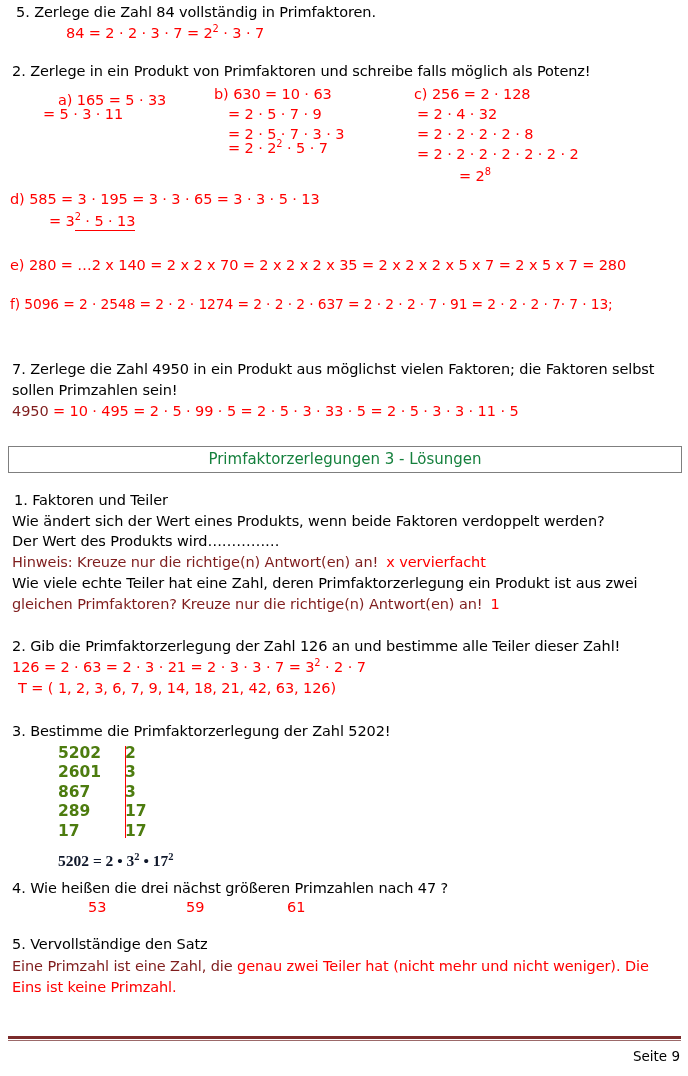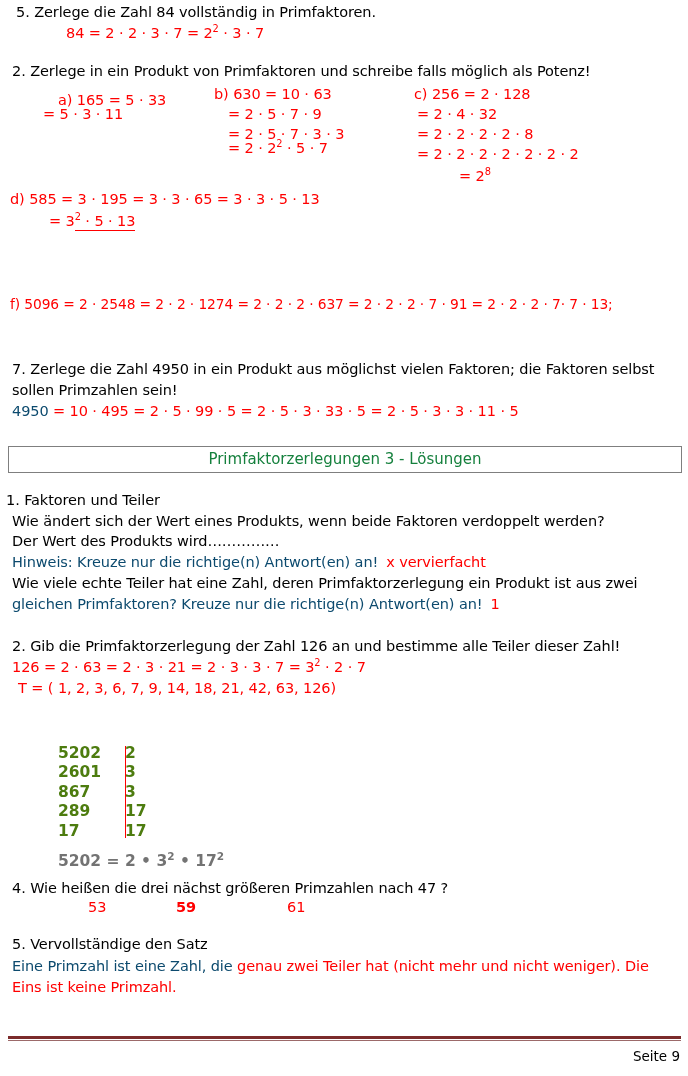--- a/index.html
+++ b/index.html
@@ -7,21 +7,21 @@
     width:688px;height:1076px;
     background:#ffffff;
     font-family:"DejaVu Sans","Liberation Sans",sans-serif;
     color:#000000;
     position:relative;
     overflow:hidden;
   }
   .page{position:relative;width:688px;height:1076px;}
   .blk{position:absolute;white-space:nowrap;}
   .red{color:#ff0000;margin-top:20px;}
-  .black{color:#0c4a6e;}
+  .black{color:#7f1d1d;}
   .q{font-size:14.5px;letter-spacing:-0.1px;}
   .ans{font-size:14.5px;color:#ff0000;letter-spacing:-0.1px;}
   sup{font-size:.68em;vertical-align:super;line-height:0;}
   .ul{border-bottom:1.5px solid #ff0000;padding-bottom:1px;}
   
   .titlebox{
     position:absolute;left:8px;top:446px;width:674px;height:27px;
     border:1px solid #7f7f7f;
     box-sizing:border-box;
     background:#fff;
@@ -30,21 +30,21 @@
     display:block;text-align:center;line-height:25px;
     color:#15803d;font-size:15px;
   }
   
   .divtable{position:absolute;left:58px;top:744px;font-size:15.5px;color:#4d7c0f;
             font-family:"DejaVu Sans","Liberation Sans",sans-serif;font-weight:bold;}
   .divrow{height:19.4px;line-height:19.4px;}
   .divrow .l{display:inline-block;width:67px;}
   .divrow .r{display:inline-block;width:60px;}
   .divline{position:absolute;left:125px;top:746px;width:0;height:92px;border-left:1.6px solid #ff0000;}
-  .sumline{position:absolute;left:58px;top:852px;font-size:15.5px;color:#737373;font-weight:bold;}
+  .sumline{position:absolute;left:58px;top:852px;font-size:15.5px;color:#0f172a;font-weight:bold;font-family:Liberation Serif, serif;}
   
   .foot1{position:absolute;left:8px;top:1036px;width:673px;height:3px;background:#7b2b2b;}
   .foot2{position:absolute;left:8px;top:1040px;width:673px;height:1px;background:#9c6a6a;}
   .pagenum{position:absolute;right:8px;top:1048px;font-size:13.5px;color:#000;}
 </style>
 </head>
 <body>
 
 <div class="page">
 
@@ -63,55 +63,57 @@
 
   <div class="blk ans" style="left:414px;top:86px;">c) 256 = 2 · 128</div>
   <div class="blk ans" style="left:417px;top:106px;">= 2 · 4 · 32</div>
   <div class="blk ans" style="left:417px;top:126px;">= 2 · 2 · 2 · 2 · 8</div>
   <div class="blk ans" style="left:417px;top:146px;">= 2 · 2 · 2 · 2 · 2 · 2 · 2</div>
   <div class="blk ans" style="left:459px;top:168px;"><span>= 2</span><sup>8</sup></div>
 
   <div class="blk ans" style="left:10px;top:191px;">d) 585 = 3 · 195 = 3 · 3 · 65 = 3 · 3 · 5 · 13</div>
   <div class="blk ans" style="left:49px;top:213px;"><span>= 3</span><span class="ul"><sup>2</sup><span> · 5 · 13</span></span></div>
 
+  <div class="blk ans" style="left:10px;top:257px;">e) 280 = …2 x 140 = 2 x 2 x 70 = 2 x 2 x 2 x 35  = 2 x 2 x 2 x 5 x 7 = 2  x 5 x 7 = 280</div>
 
   <div class="blk ans" style="left:10px;top:296px;font-size:13.8px;">f) 5096 = 2 · 2548 = 2 · 2 · 1274 = 2 · 2 · 2 · 637 = 2 · 2 · 2 · 7 · 91 = 2 · 2 · 2 · 7· 7 · 13;</div>
 
   <div class="blk q" style="left:12px;top:361px;">7. Zerlege die Zahl 4950 in ein Produkt aus möglichst vielen Faktoren; die Faktoren selbst</div>
   <div class="blk q" style="left:12px;top:382px;">sollen Primzahlen sein!</div>
   <div class="blk q" style="left:12px;top:403px;"><span class="black">4950</span><span class="red"> = 10 · 495 = 2 · 5 · 99 · 5 = 2 · 5 · 3 · 33 · 5 = 2 · 5 · 3 · 3 · 11 · 5</span></div>
 
   <div class="titlebox">
     <span>Primfaktorzerlegungen 3 - Lösungen</span>
   </div>
 
-  <div class="blk q" style="left:6px;top:492px;text-align:right;">1.  Faktoren und Teiler</div>
+  <div class="blk q" style="left:14px;top:492px;text-align:right;">1.  Faktoren und Teiler</div>
   <div class="blk q" style="left:12px;top:533px;">Der Wert des Produkts wird……………</div>
   <div class="blk q" style="left:12px;top:513px;">Wie ändert sich der Wert eines Produkts, wenn beide Faktoren verdoppelt werden?</div>
   <div class="blk q" style="left:12px;top:554px;"><span class="black">Hinweis: Kreuze nur die richtige(n) Antwort(en) an!</span><span class="red" style="margin-left:8px;">x vervierfacht</span></div>
   <div class="blk q" style="left:12px;top:575px;">Wie viele echte Teiler hat eine Zahl, deren Primfaktorzerlegung ein Produkt ist aus zwei</div>
   <div class="blk q" style="left:12px;top:596px;"><span class="black">gleichen Primfaktoren? Kreuze nur die richtige(n) Antwort(en) an!</span><span class="red" style="margin-left:8px;">1</span></div>
 
   <div class="blk q" style="left:12px;top:638px;">2. Gib die Primfaktorzerlegung der Zahl 126 an und bestimme alle Teiler dieser Zahl!</div>
   <div class="blk ans" style="left:12px;top:659px;"><span>126 = 2 · 63 = 2 · 3 · 21 = 2 · 3 · 3 · 7 = 3</span><sup>2</sup><span> · 2 · 7</span></div>
   <div class="blk ans" style="left:18px;top:680px;">T = ( 1, 2, 3, 6, 7, 9, 14, 18, 21, 42, 63, 126)</div>
 
+  <div class="blk q" style="left:12px;top:723px;">3. Bestimme die Primfaktorzerlegung der Zahl 5202!</div>
   <div class="divtable">
     <div class="divrow"><span class="l">5202</span><span class="r">2</span></div>
     <div class="divrow"><span class="l">2601</span><span class="r">3</span></div>
     <div class="divrow"><span class="l">867</span><span class="r">3</span></div>
     <div class="divrow"><span class="l">289</span><span class="r">17</span></div>
     <div class="divrow"><span class="l">17</span><span class="r">17</span></div>
   </div>
   <div class="divline"></div>
   <div class="sumline"><span>5202 = 2 • 3</span><sup>2</sup><span> • 17</span><sup>2</sup></div>
 
   <div class="blk q" style="left:12px;top:880px;">4. Wie heißen die drei nächst größeren Primzahlen nach 47 ?</div>
   <div class="blk ans" style="left:88px;top:899px;">53</div>
-  <div class="blk ans" style="left:176px;top:899px;font-weight:bold;">59</div>
+  <div class="blk ans" style="left:186px;top:899px;">59</div>
   <div class="blk ans" style="left:287px;top:899px;">61</div>
 
   <div class="blk q" style="left:12px;top:936px;">5. Vervollständige den Satz</div>
   <div class="blk q" style="left:12px;top:958px;"><span class="black">Eine Primzahl ist eine Zahl, die </span><span class="red">genau zwei Teiler hat (nicht mehr und nicht weniger). Die</span></div>
   <div class="blk ans" style="left:12px;top:979px;">Eins ist keine Primzahl.</div>
 
   <div class="foot1"></div>
   <div class="foot2"></div>
   <div class="pagenum">Seite 9</div>
 

